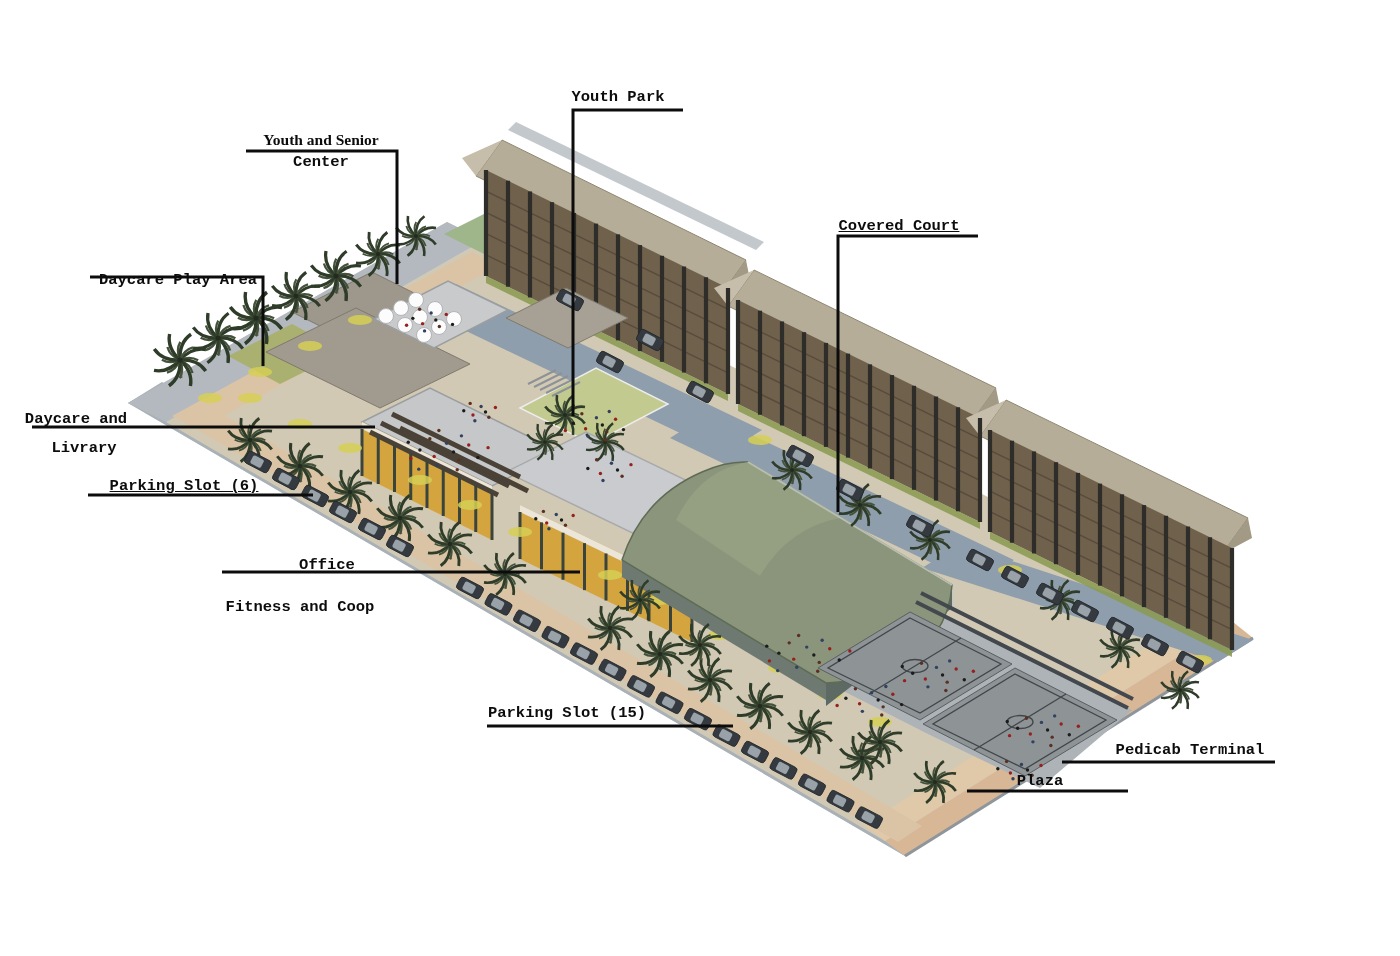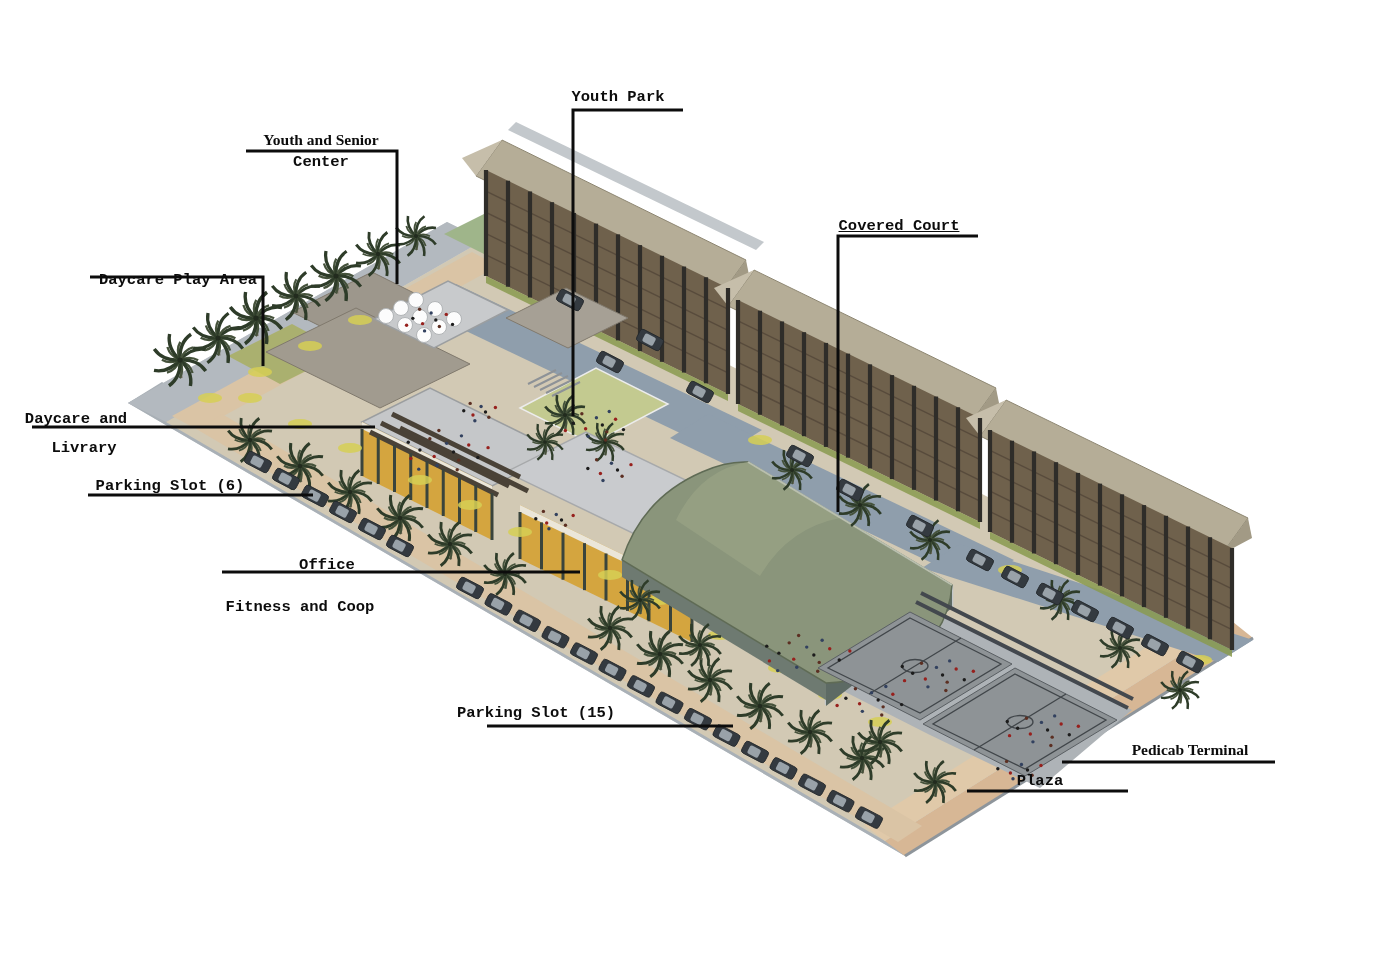--- a/index.html
+++ b/index.html
@@ -1136,20 +1136,20 @@
 </svg>
 
 <div id="labels">
       <div class="anno" style="left: 618px; top: 88px;">Youth Park</div>
       <div class="anno" style="left: 321px; top: 131px; font-family: Liberation Serif, serif;">Youth and Senior</div>
       <div class="anno" style="left: 321px; top: 153px;">Center</div>
       <div class="anno" style="left: 899px; top: 217px; text-decoration: underline;">Covered Court</div>
       <div class="anno" style="left: 178px; top: 259px; margin-top: 12px;">Daycare Play Area</div>
       <div class="anno" style="left: 76px; top: 410px;">Daycare and</div>
       <div class="anno" style="left: 84px; top: 428px; margin-top: 11px;">Livrary</div>
-      <div class="anno" style="left: 170px; top: 477px;">Parking Slot (6)</div>
+      <div class="anno" style="left: 184px; top: 477px; text-decoration: underline;">Parking Slot (6)</div>
       <div class="anno" style="left: 300px; top: 554px; margin-top: 44px;">Fitness and Coop</div>
       <div class="anno" style="left: 300px; top: 556px; margin-left: 27px;">Office</div>
-      <div class="anno" style="left: 536px; top: 704px;">Parking Slot (15)</div>
-      <div class="anno" style="left: 1190px; top: 741px; font-family: Liberation Serif, serif;">Pedicab Terminal</div>
+      <div class="anno" style="left: 567px; top: 704px;">Parking Slot (15)</div>
+      <div class="anno" style="left: 1190px; top: 741px;">Pedicab Terminal</div>
       <div class="anno" style="left: 1040px; top: 772px;">Plaza</div>
     </div>
 </div>
 
 </body></html>

